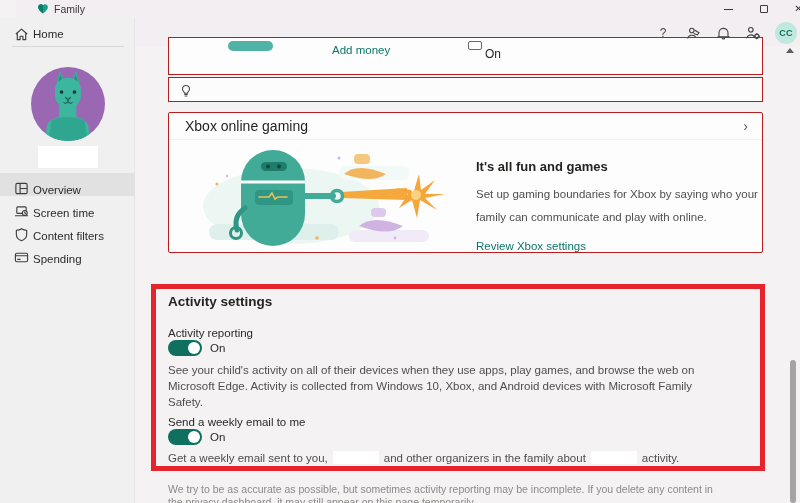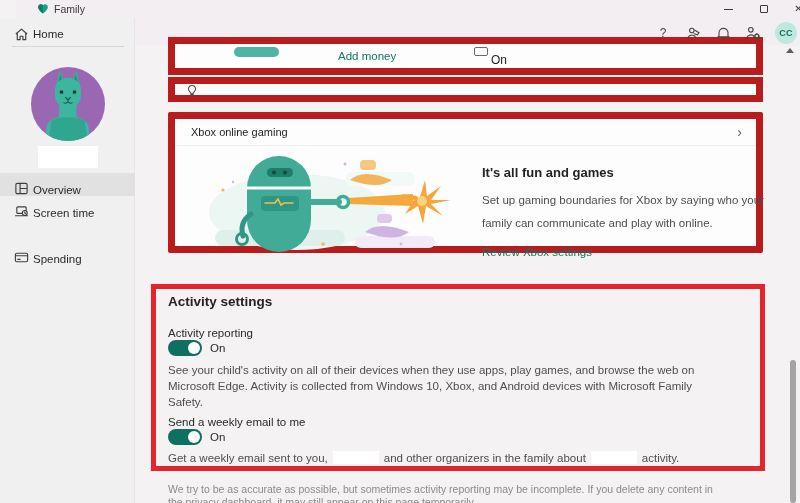--- a/index.html
+++ b/index.html
@@ -29,32 +29,32 @@
   .sidebar { position:absolute; left:0; top:18px; width:135px; height:485px; background:#f1f0f1; border-right:1px solid #e7e5e6; }
   .side-home { position:absolute; left:0; top:4px; width:135px; height:24px; display:flex; align-items:center; }
   .side-divider { position:absolute; left:12px; top:28px; width:112px; height:1px; background:#d9d7d8; }
   .side-item { position:absolute; left:0; width:135px; height:23px; display:flex; align-items:flex-end; }
   .side-item.selected { background:#e2e1e1; }
   .side-icon { width:15px; height:15px; margin-left:14px; flex:0 0 auto; color:#3f3d3c; }
   .side-label { margin-left:4px; font-size:11.5px; color:#2b2a29; white-space:nowrap; }
   .side-avatar { position:absolute; left:31px; top:49px; width:74px; height:74px; }
   .name-redaction { position:absolute; left:38px; top:128px; width:60px; height:22px; background:#ffffff; }
   
-  .card { position:absolute; background:#fdfdfd; border:7px solid #b91c1c; }
+  .card { position:absolute; background:#fdfdfd; border:1px solid #b91c1c; }
   .top-card { left:168px; top:37px; width:595px; height:38px; }
   .teal-pill { position:absolute; left:59px; top:3px; width:45px; height:10px; border-radius:6px; background:#4fb3a5; }
   .add-money { position:absolute; left:163px; top:6px; font-size:11.5px; color:#0e7569; }
   .askbuy-icon { position:absolute; left:299px; top:3px; width:14px; height:9px; border:1px solid #6b6968; border-radius:2px; }
   .askbuy-on { position:absolute; left:316px; top:9px; font-size:12px; color:#201f1e; }
   .tip-row { left:168px; top:77px; width:595px; height:25px; background:#fcfcfc; display:flex; align-items:center; }
   .tip-bulb { width:14px; height:14px; margin-left:10px; flex:0 0 auto; color:#4a4847; }
   .tip-text { margin-left:7px; font-size:10.8px; color:#454443; white-space:nowrap; }
   .xbox-card { left:168px; top:112px; width:595px; height:141px; border-radius:2px; }
   .xbox-header { position:absolute; left:0; top:0; width:100%; height:27px; border-bottom:1px solid #f1eff0; display:flex; align-items:center; }
-  .xbox-title { margin-left:16px; font-size:11px; color:#201f1e; }
+  .xbox-title { margin-left:16px; font-size:14px; color:#201f1e; }
   .xbox-chevron { position:absolute; right:14px; top:5px; font-size:14px; color:#5f5d5c; }
   .xbox-illustration { position:absolute; left:30px; top:33px; width:250px; height:104px; }
   .xbox-textcol { position:absolute; left:307px; top:46px; width:290px; }
   .xbox-heading { font-size:13px; font-weight:bold; color:#242322; }
   .xbox-body { margin-top:9px; font-size:11.5px; line-height:23px; color:#504e4d; width:282px; }
   .xbox-link { display:inline-block; margin-top:11px; font-size:11.5px; color:#0e7569; }
   
   .act-heading { position:absolute; left:168px; top:294px; font-size:13.5px; font-weight:bold; color:#242322; }
   .act-label { position:absolute; font-size:11.5px; color:#2b2a29;text-align:right; }
   .toggle { position:absolute; width:34px; height:16px; border-radius:8px; background:#0f7060; }
@@ -178,20 +178,28 @@
       <span class="side-icon">
         <svg width="15" height="15" viewBox="0 0 16 16" fill="none" stroke="#3f3d3c" stroke-width="1.2" stroke-linecap="round">
           <rect x="3" y="3" width="10" height="7" rx="1"></rect>
           <path d="M1.5 12.5 H14.5"></path>
           <circle cx="11.5" cy="9.5" r="2.6" fill="#f1f0f1"></circle>
           <path d="M11.5 8.3 v1.2 l1 .6"></path>
         </svg>
       </span>
       <span class="side-label">Screen time</span>
     </div>
+    <div class="side-item" style="top:201px;">
+      <span class="side-icon">
+        <svg width="15" height="15" viewBox="0 0 16 16" fill="none" stroke="#3f3d3c" stroke-width="1.2" stroke-linejoin="round">
+          <path d="M8 1.8 C9.8 3 11.8 3.4 13.5 3.5 V8 C13.5 11.5 10.5 13.7 8 14.6 C5.5 13.7 2.5 11.5 2.5 8 V3.5 C4.2 3.4 6.2 3 8 1.8 Z"></path>
+        </svg>
+      </span>
+      <span class="side-label">Content filters</span>
+    </div>
     <div class="side-item" style="top:224px;">
       <span class="side-icon">
         <svg width="15" height="15" viewBox="0 0 16 16" fill="none" stroke="#3f3d3c" stroke-width="1.2">
           <rect x="1.5" y="3.5" width="13" height="9" rx="1.5"></rect>
           <path d="M1.5 6.2 H14.5 M3.5 10 H7"></path>
         </svg>
       </span>
       <span class="side-label">Spending</span>
     </div>
   </div>

